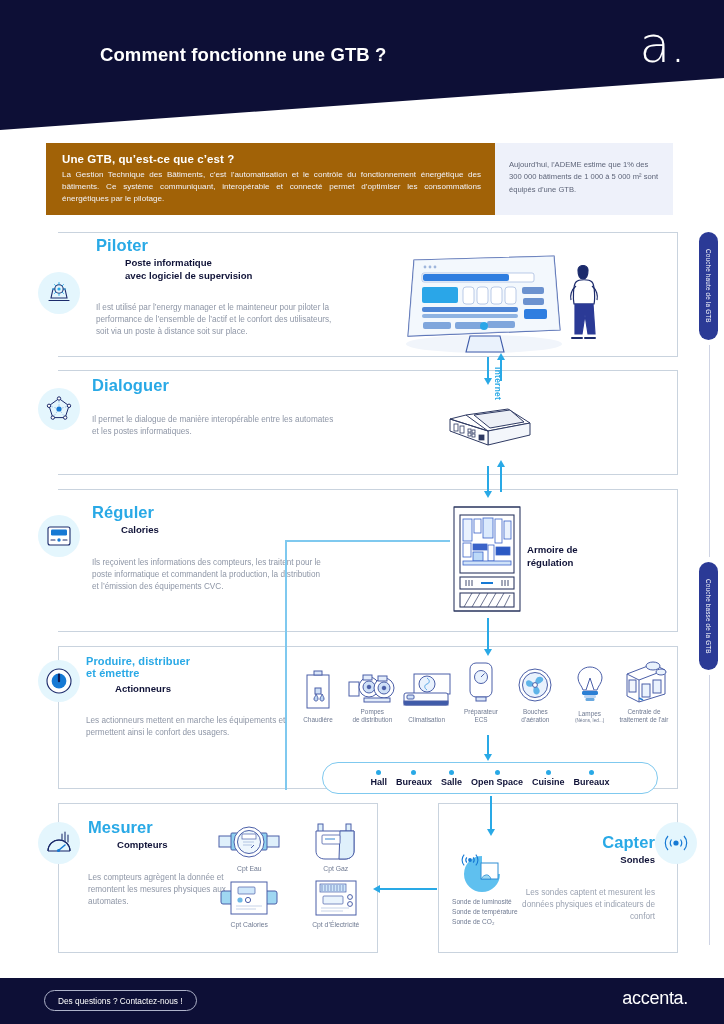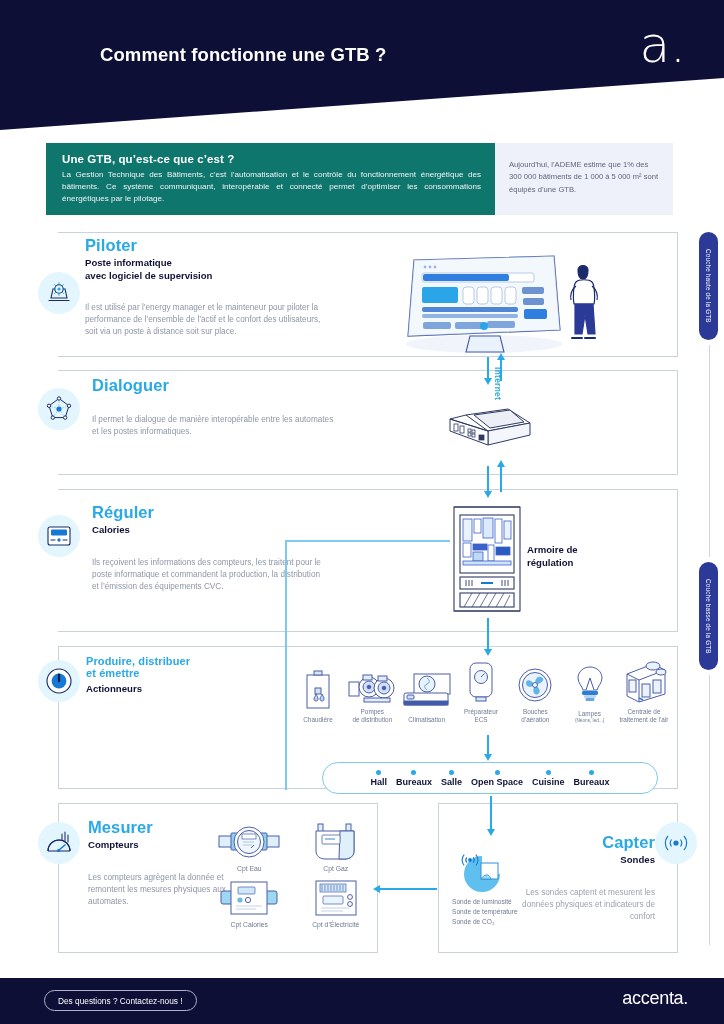--- a/index.html
+++ b/index.html
@@ -24,21 +24,21 @@
   .brand-a {
     position:absolute; right:38px; top:20px;
     color:#fff; font-size:50px; font-weight:300; line-height:1;
     font-family:"DejaVu Sans", sans-serif;
   }
   .brand-a .dot { color:#fff; }
 
   
   .intro-wrap { position:absolute; left:46px; top:143px; width:627px; height:72px; display:flex; }
   .intro-dark {
-    width:449px; background:#0f766e; color:#fff; padding:10px 14px 8px 16px;
+    width:449px; background:#a16207; color:#fff; padding:10px 14px 8px 16px;
   }
   .intro-dark h2 { font-size:11.5px; font-weight:bold; margin-bottom:4px; letter-spacing:.1px;}
   .intro-dark p { font-size:8.1px; line-height:1.5; text-align:justify; color:#f2f2f7; }
   .intro-light {
     flex:1; background:#eef1fa; color:#5d6478; padding:16px 12px 8px 14px;
     font-size:7.6px; line-height:1.62;
   }
 
   
   .vtab {
@@ -70,24 +70,24 @@
   .spine {
     position:absolute; left:58px; width:1px; background:#c9d3de;
   }
 
   
   .sec { position:absolute; }
   .sec h3 {
     color:#29a9e6; font-size:16.5px; font-weight:bold; line-height:1.12;
     letter-spacing:.1px;
   }
-  .sec h4 { color:#101338; font-size:9.6px; font-weight:bold; line-height:1.3; margin-top:3px; }
+  .sec h4 { color:#101338; font-size:9.6px; font-weight:bold; line-height:1.3; margin-top:3px;margin-left:29px; }
   .sec p  { color:#8e96a6; font-size:8.2px; line-height:1.46; margin-top:20px; }
 
-  .sec-piloter   { left:85px; top:236px; width:250px; }
+  .sec-piloter   { left:96px; top:236px; width:250px; }
   .sec-dialoguer { left:92px; top:376px; width:250px; }
   .sec-reguler   { left:92px; top:503px; width:230px; }
   .sec-produire  { left:86px; top:655px; width:215px; }
   .sec-produire h3 { font-size:11px; }
   .sec-mesurer   { left:88px; top:818px; width:140px; }
   .sec-capter    { left:505px; top:833px; width:150px; text-align:right; }
   .sec-capter p  { color:#9aa2b1; }
 
   
   .badge {
@@ -391,20 +391,21 @@
       <circle cx="15" cy="15" r="7.4" fill="#1679d4"></circle>
       <path d="M15 8.6v6.6" stroke="#0d1a52" stroke-width="2.2" stroke-linecap="round"></path>
     </svg>
   </div>
   <div class="sec sec-produire">
     <h3>
       <span>Produire, distribuer</span><br>
       <span>et émettre</span>
     </h3>
     <h4>Actionneurs</h4>
+    <p>Les actionneurs mettent en marche les équipements et permettent ainsi le confort des usagers.</p>
   </div>
 
   <div class="equip-row">
 
     <div class="equip">
       <div class="ico">
         <svg width="30" height="44" viewBox="0 0 30 44" fill="none" stroke="#4b5fa8" stroke-width="1">
           <rect x="4" y="7" width="22" height="33" fill="#fff"></rect>
           <rect x="11" y="3" width="8" height="4" fill="#dbe6f8"></rect>
           <rect x="12" y="20" width="6" height="6" fill="#cfe0f7"></rect>

